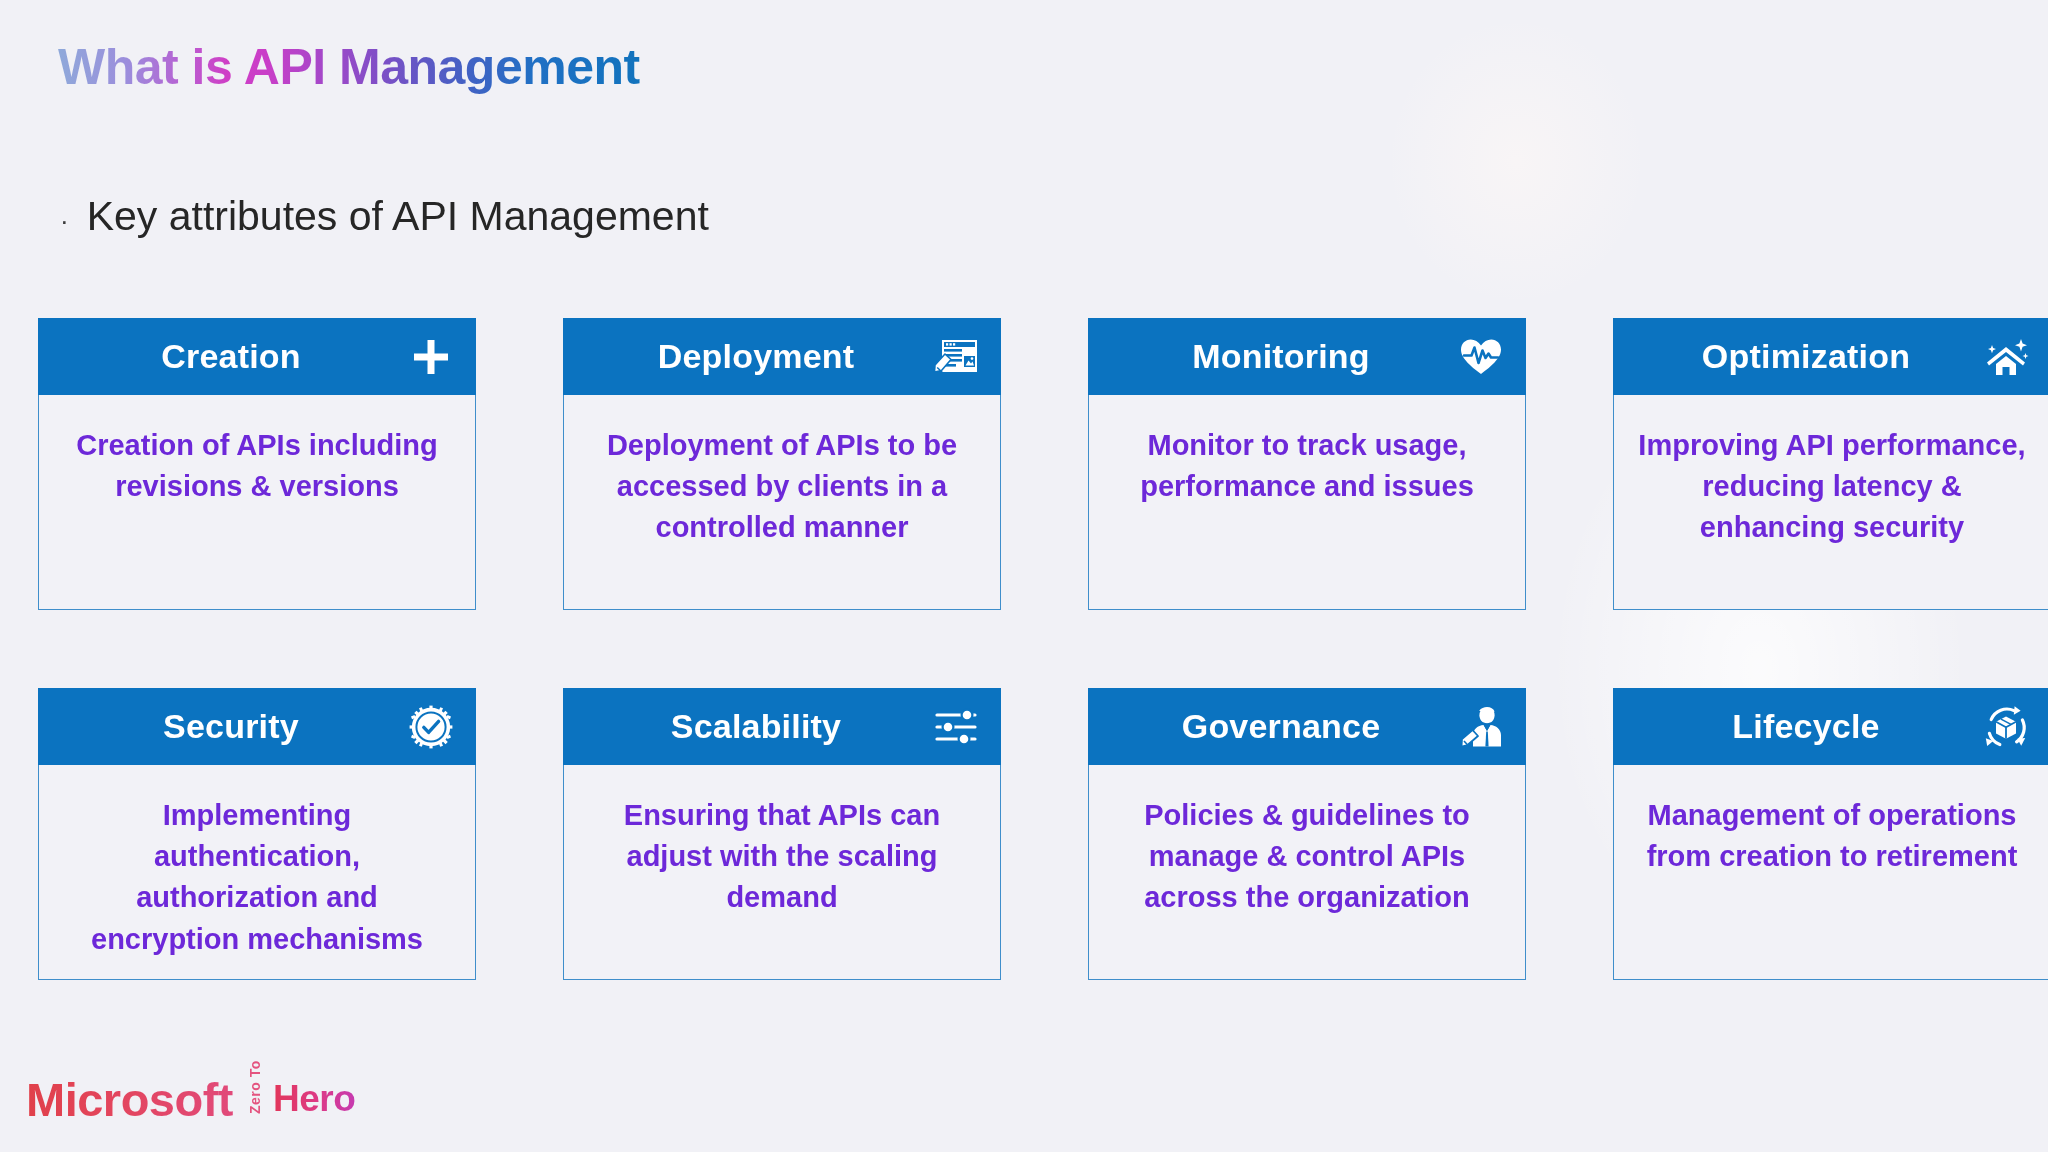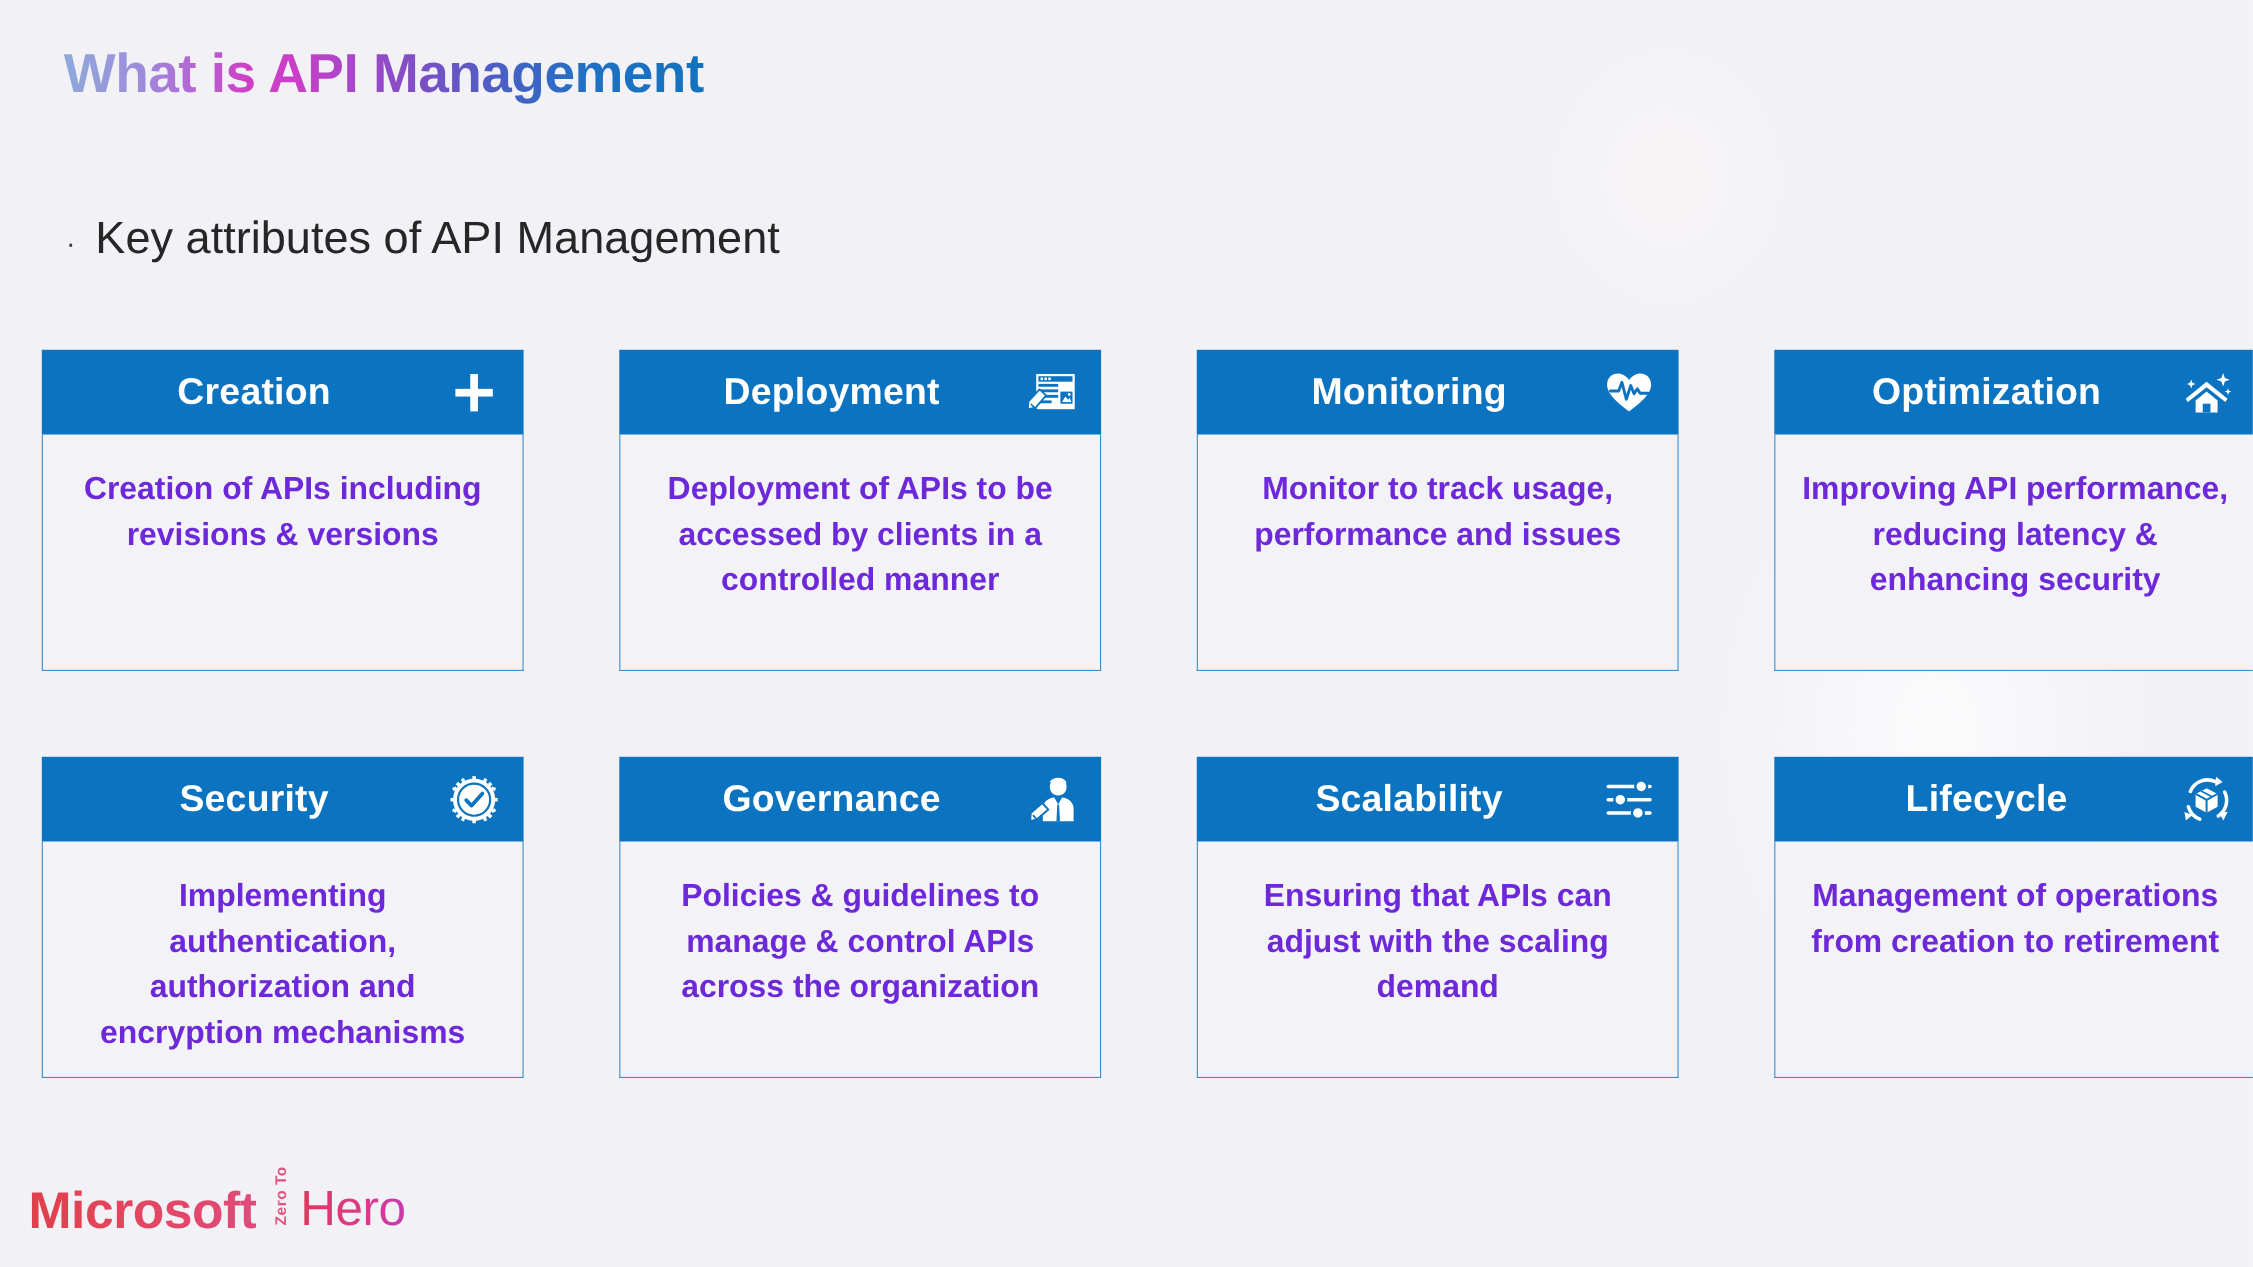--- a/index.html
+++ b/index.html
@@ -179,22 +179,22 @@
     width: 30px;
   }
   .logo-vert span {
     font-size: 14px;
     font-weight: bold;
     white-space: nowrap;
     color: #e4537f;
     letter-spacing: 0.5px;
   }
   .logo-word2 {
-    font-size: 45px;
-    font-weight: normal;
+    font-size: 37px;
+    font-weight: bold;
     letter-spacing: -0.5px;
     background: linear-gradient(90deg, #e2365a 0%, #dd3a86 55%, #c63ab0 100%);
     -webkit-background-clip: text;
     background-clip: text;
     color: transparent;
     -webkit-text-fill-color: transparent;
   }
 </style>
 </head>
 <body>
@@ -320,56 +320,56 @@
           </svg>
         </span>
       </div>
       <div class="card-body">
         <div class="card-text">Implementing authentication, authorization and encryption mechanisms</div>
       </div>
     </div>
 
     <div class="card">
       <div class="card-header">
-        <span class="card-title">Governance</span>
-        <span class="card-icon">
-          <svg width="44" height="44" viewBox="0 0 44 44" fill="none">
-            <path d="M28 3 C33 3 35.6 6 35.6 10.2 C35.6 14.6 32.6 18.2 28 18.2 C23.4 18.2 20.4 14.6 20.4 10.2 C20.4 6 23 3 28 3 Z" fill="#ffffff"></path>
-            <path d="M20.2 5.8 C22 3.2 25 2 28 2 C31.6 2 34.4 3.6 35.6 6.4 C33.6 7.6 30 8.2 27 7.6 C24.4 7.1 22 6.2 20.2 5.8 Z" fill="#ffffff"></path>
-            <path d="M14 41.5 L14 30 C14 24.4 19 20.4 24.6 20 L28 26 L31.4 20 C37 20.4 42 24.4 42 30 L42 41.5 Z" fill="#ffffff"></path>
-            <path d="M24.6 20 L28 26 L31.4 20 L28 18.6 Z" fill="#0b73c0"></path>
-            <path d="M27.2 26.4 L28.8 26.4 L29.6 41.5 L26.4 41.5 Z" fill="#0b73c0"></path>
-            <path d="M3 34 L13.5 25 L19 31 L8.5 40 L2.5 41.5 Z" fill="#ffffff" stroke="#0b73c0" stroke-width="1.8" stroke-linejoin="round"></path>
-            <path d="M5 36 L10 41.5" stroke="#0b73c0" stroke-width="1.6"></path>
-          </svg>
-        </span>
-      </div>
-      <div class="card-body">
-        <div class="card-text">Policies &amp; guidelines to manage &amp; control APIs across the organization</div>
-      </div>
-    </div>
-
-    <div class="card">
-      <div class="card-header">
         <span class="card-title">Scalability</span>
         <span class="card-icon">
           <svg width="44" height="38" viewBox="0 0 44 38" fill="none">
             <g stroke="#ffffff" stroke-width="3.2" stroke-linecap="round">
               <line x1="3" y1="7" x2="41" y2="7"></line>
               <line x1="3" y1="19" x2="41" y2="19"></line>
               <line x1="3" y1="31" x2="41" y2="31"></line>
             </g>
             <circle cx="33" cy="7" r="5.4" fill="#ffffff" stroke="#0b73c0" stroke-width="2.2"></circle>
             <circle cx="14" cy="19" r="5.4" fill="#ffffff" stroke="#0b73c0" stroke-width="2.2"></circle>
             <circle cx="30" cy="31" r="5.4" fill="#ffffff" stroke="#0b73c0" stroke-width="2.2"></circle>
           </svg>
         </span>
       </div>
       <div class="card-body">
         <div class="card-text">Ensuring that APIs can adjust with the scaling demand</div>
+      </div>
+    </div>
+
+    <div class="card">
+      <div class="card-header">
+        <span class="card-title">Governance</span>
+        <span class="card-icon">
+          <svg width="44" height="44" viewBox="0 0 44 44" fill="none">
+            <path d="M28 3 C33 3 35.6 6 35.6 10.2 C35.6 14.6 32.6 18.2 28 18.2 C23.4 18.2 20.4 14.6 20.4 10.2 C20.4 6 23 3 28 3 Z" fill="#ffffff"></path>
+            <path d="M20.2 5.8 C22 3.2 25 2 28 2 C31.6 2 34.4 3.6 35.6 6.4 C33.6 7.6 30 8.2 27 7.6 C24.4 7.1 22 6.2 20.2 5.8 Z" fill="#ffffff"></path>
+            <path d="M14 41.5 L14 30 C14 24.4 19 20.4 24.6 20 L28 26 L31.4 20 C37 20.4 42 24.4 42 30 L42 41.5 Z" fill="#ffffff"></path>
+            <path d="M24.6 20 L28 26 L31.4 20 L28 18.6 Z" fill="#0b73c0"></path>
+            <path d="M27.2 26.4 L28.8 26.4 L29.6 41.5 L26.4 41.5 Z" fill="#0b73c0"></path>
+            <path d="M3 34 L13.5 25 L19 31 L8.5 40 L2.5 41.5 Z" fill="#ffffff" stroke="#0b73c0" stroke-width="1.8" stroke-linejoin="round"></path>
+            <path d="M5 36 L10 41.5" stroke="#0b73c0" stroke-width="1.6"></path>
+          </svg>
+        </span>
+      </div>
+      <div class="card-body">
+        <div class="card-text">Policies &amp; guidelines to manage &amp; control APIs across the organization</div>
       </div>
     </div>
 
     <div class="card">
       <div class="card-header">
         <span class="card-title">Lifecycle</span>
         <span class="card-icon">
           <svg width="44" height="44" viewBox="0 0 44 44" fill="none">
             <path d="M7.2 14.5 A17 17 0 0 1 30 5.6" stroke="#ffffff" stroke-width="3.2" fill="none" stroke-linecap="round"></path>
             <path d="M30.6 1.2 L36.6 5.8 L29.8 9.8 Z" fill="#ffffff"></path>

